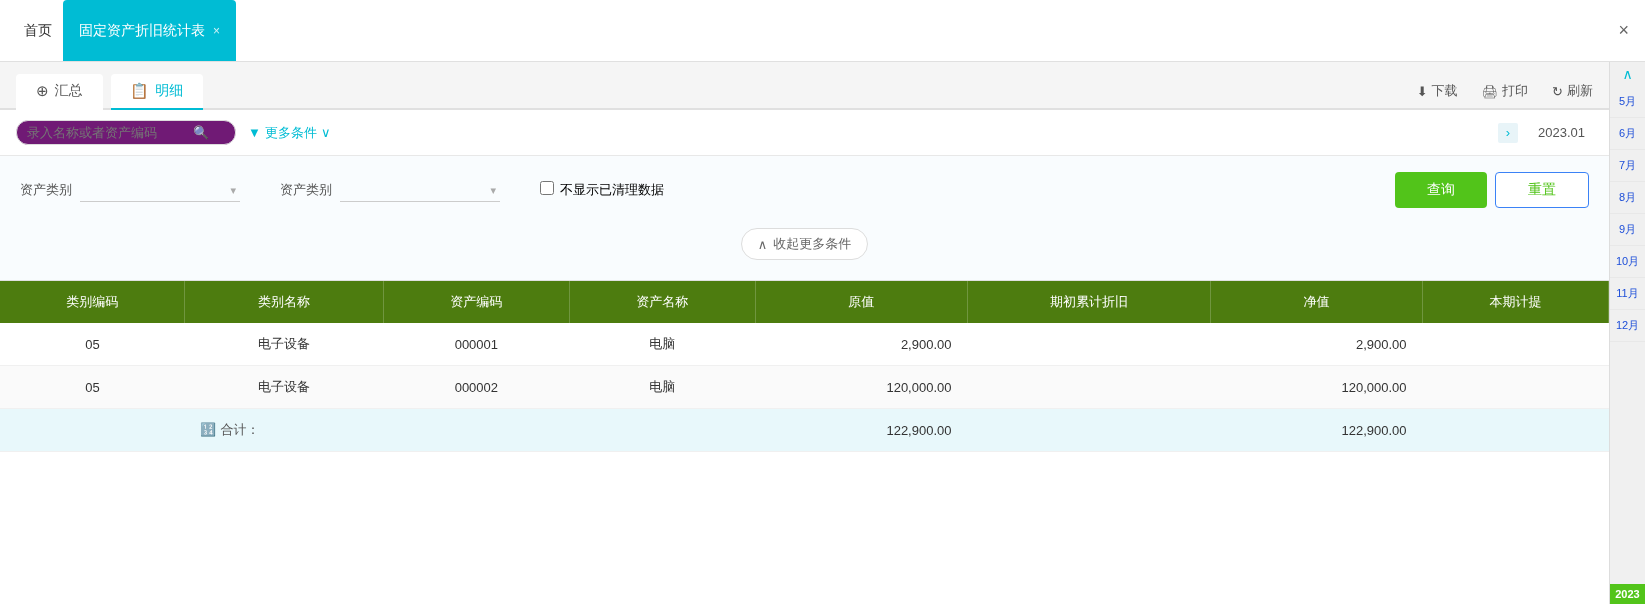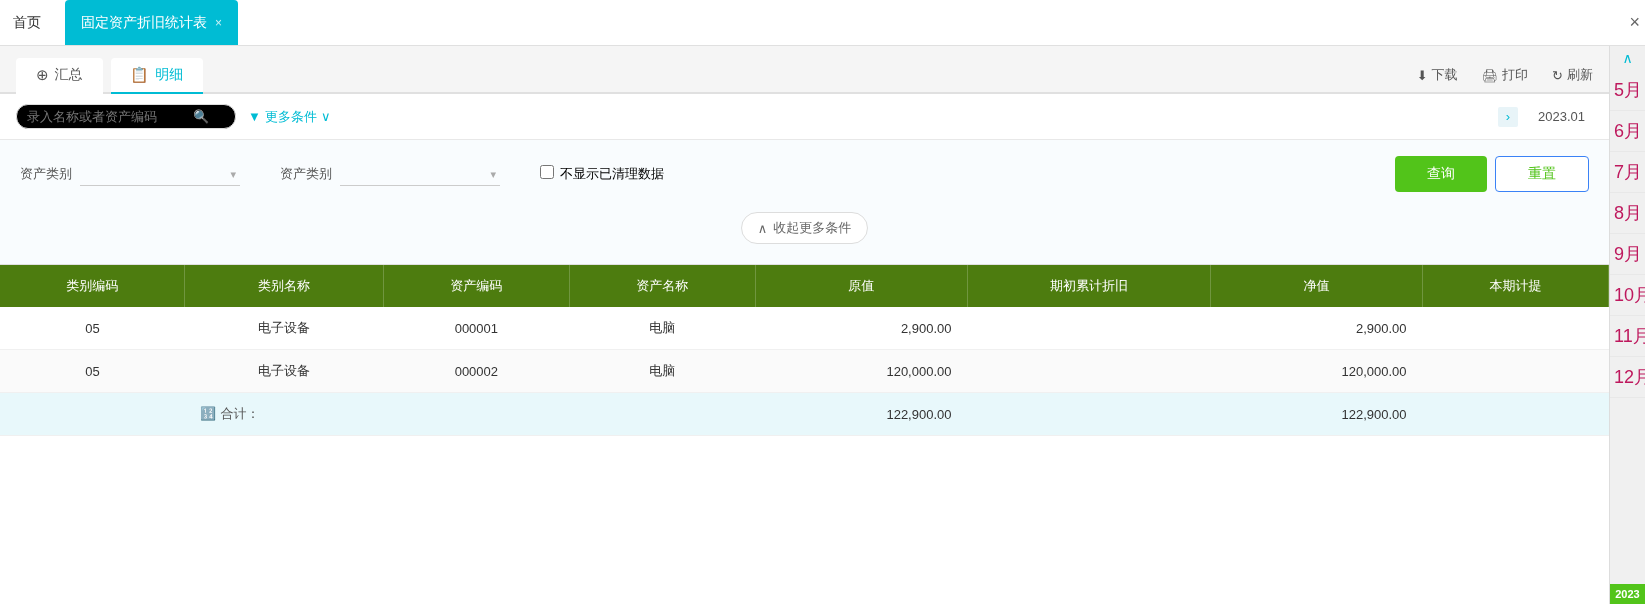--- a/index.html
+++ b/index.html
@@ -13,23 +13,23 @@
       display: flex;
       flex-direction: column;
     }
 
     
     .top-nav {
       display: flex;
       align-items: center;
       background: #fff;
       border-bottom: 1px solid #e0e0e0;
-      height: 46px;
-      padding: 0 5px;
-      gap: 16px;
+      height: 62px;
+      padding: 0 16px;
+      gap: 3px;
     }
     .top-nav .home-tab {
       color: #333;
       font-size: 14px;
       cursor: pointer;
       padding: 0 8px;
     }
     .top-nav .active-tab {
       background: #00bcd4;
       color: #fff;
@@ -131,21 +131,21 @@
       gap: 12px;
     }
     .search-input-wrap {
       display: flex;
       align-items: center;
       border: 1px solid #ddd;
       border-radius: 12px;
       padding: 4px 10px;
       gap: 6px;
       width: 220px;
-      background: #000000;
+      background: #701a75;
     }
     .search-input-wrap input {
       border: none;
       outline: none;
       font-size: 13px;
       color: #999;
       width: 160px;
       background: transparent;
     }
     .search-icon-wrap {
@@ -320,22 +320,22 @@
     .right-sidebar {
       width: 36px;
       background: #f0f0f0;
       display: flex;
       flex-direction: column;
       align-items: center;
       border-left: 1px solid #ddd;
       overflow: hidden;
     }
     .sidebar-month {
-      font-size: 18px;
-      color: #be185d;
+      font-size: 11px;
+      color: #1d4ed8;
       padding: 8px 4px;
       cursor: pointer;
       text-align: center;
       white-space: nowrap;
       writing-mode: horizontal-tb;
       width: 100%;
       border-bottom: 1px solid #e8e8e8;
     }
     .sidebar-year-badge {
       background: #52c41a;

